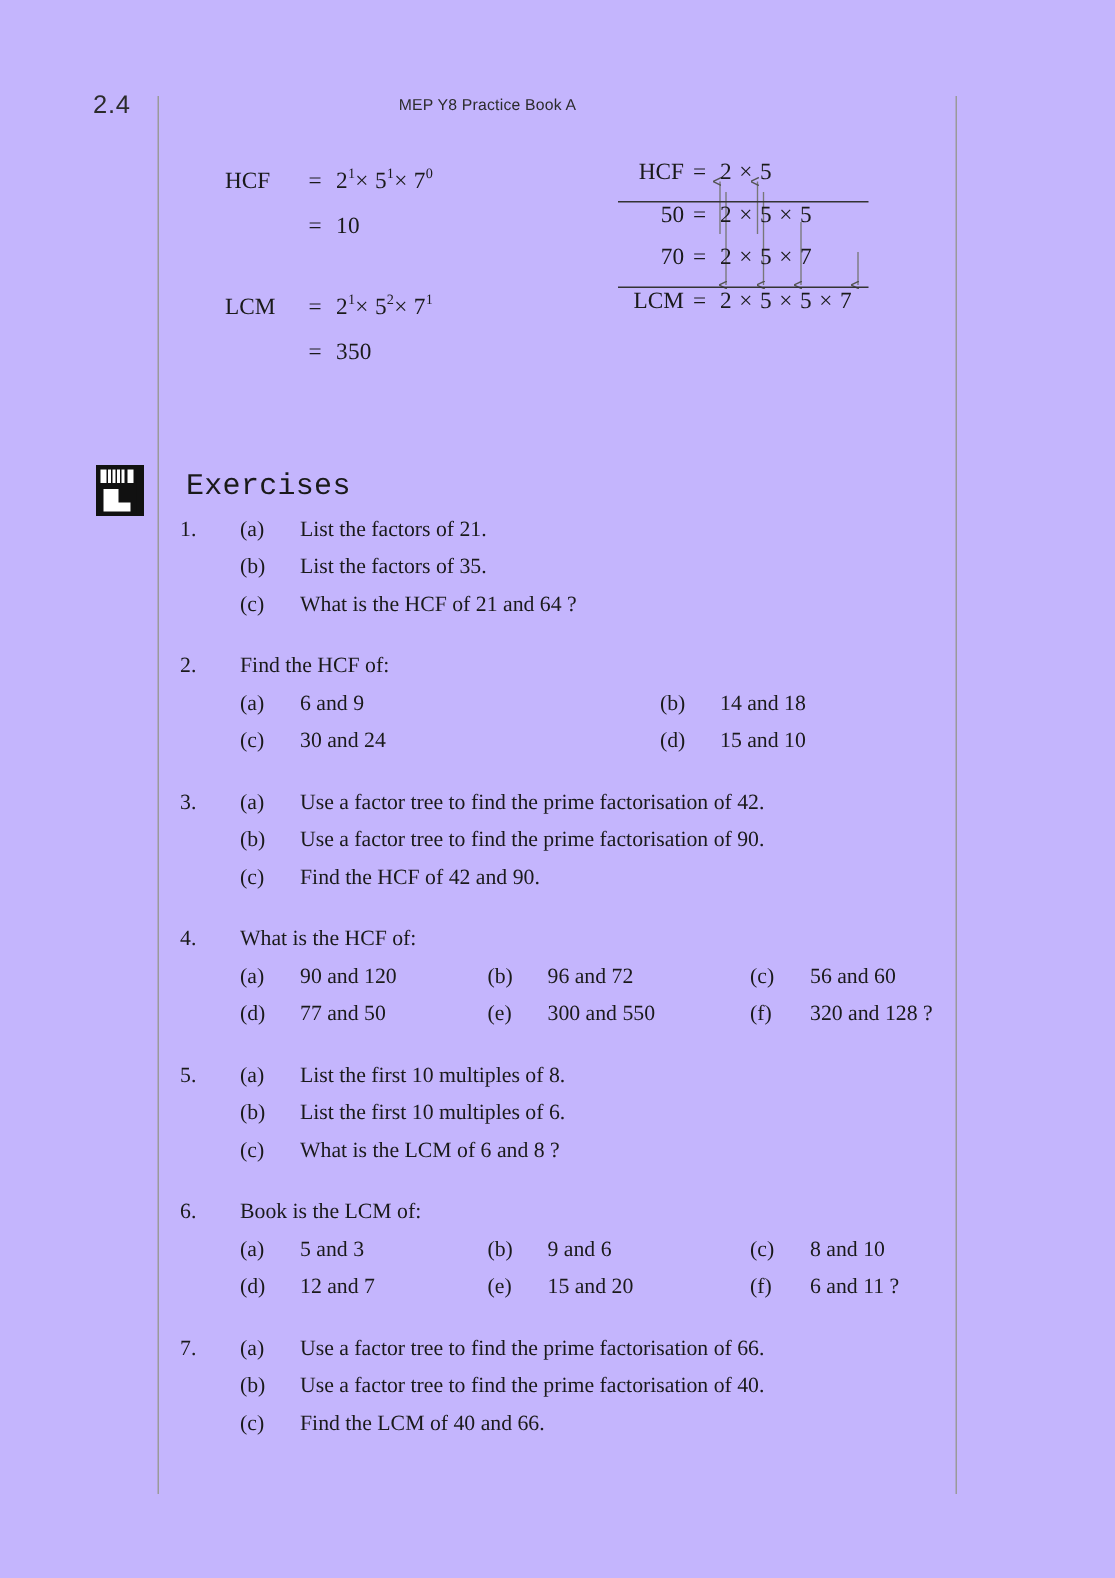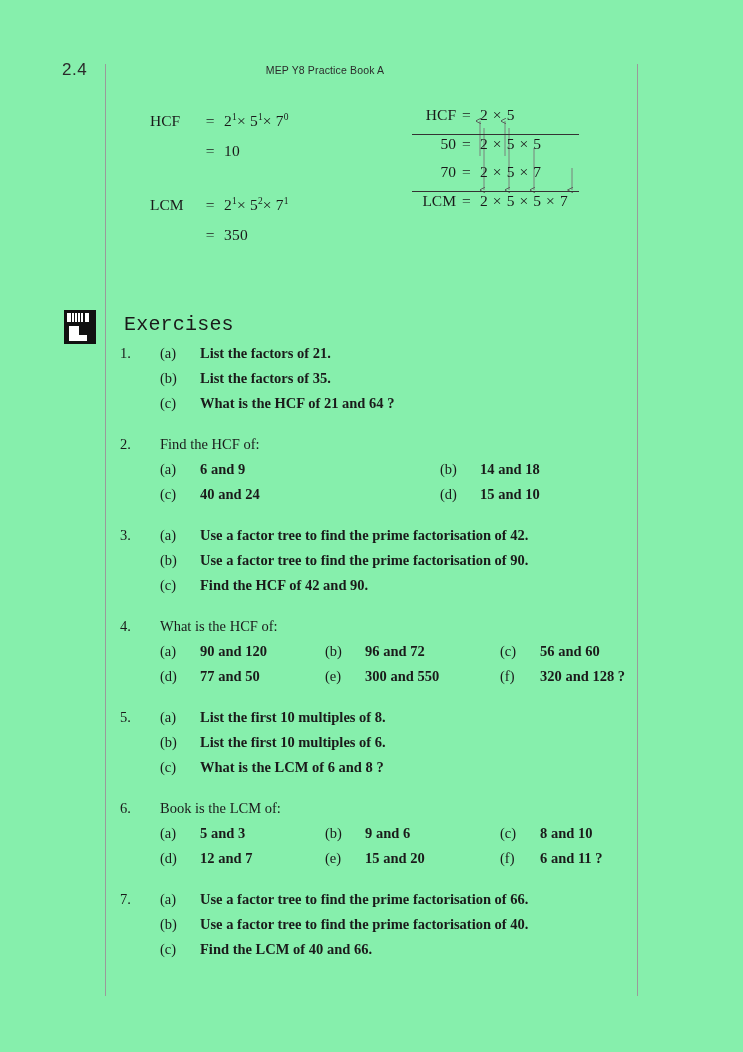--- a/index.html
+++ b/index.html
@@ -13,21 +13,21 @@
     height: 1052px;
     position: relative;
     font-family: "Liberation Serif", serif;
     color: #1a1a1a;
     overflow: hidden;
   }
 
   .page {
     position: absolute;
     inset: 0;
-    background: #86efac;
+    background: #c4b5fd;
   }
 
   
   .section-number {
     position: absolute;
     left: 62px;
     top: 60px;
     font-family: "Liberation Sans", sans-serif;
     font-size: 17px;
     letter-spacing: 0.5px;
@@ -153,21 +153,21 @@
     flex: 0 0 40px;
   }
   .q-stem {
     display: inline-block;
   }
   .part-lab {
     display: inline-block;
     width: 40px;
     flex: 0 0 40px;
   }
-  .part-txt { display: inline-block; font-weight: bold; }
+  .part-txt { display: inline-block; }
 
   
   .cols { display: flex; align-items: baseline; height: 25px; white-space: nowrap; }
   .cols .spacer40 { width: 40px; flex: 0 0 40px; }
   .c-a { flex: 0 0 280px; display: flex; align-items: baseline; }
   .c-b { flex: 0 0 240px; display: flex; align-items: baseline; }
   .c3-a { flex: 0 0 165px; display: flex; align-items: baseline; }
   .c3-b { flex: 0 0 175px; display: flex; align-items: baseline; }
   .c3-c { flex: 0 0 160px; display: flex; align-items: baseline; }
 
@@ -312,21 +312,21 @@
         </span>
         <span class="c-b">
           <span class="part-lab">(b)</span>
           <span class="part-txt">14 and 18</span>
         </span>
       </div>
       <div class="cols">
         <span class="spacer40"></span>
         <span class="c-a">
           <span class="part-lab">(c)</span>
-          <span class="part-txt">40 and 24</span>
+          <span class="part-txt">30 and 24</span>
         </span>
         <span class="c-b">
           <span class="part-lab">(d)</span>
           <span class="part-txt">15 and 10</span>
         </span>
       </div>
     </div>
 
     <div class="q-block">
       <div class="q-line">

